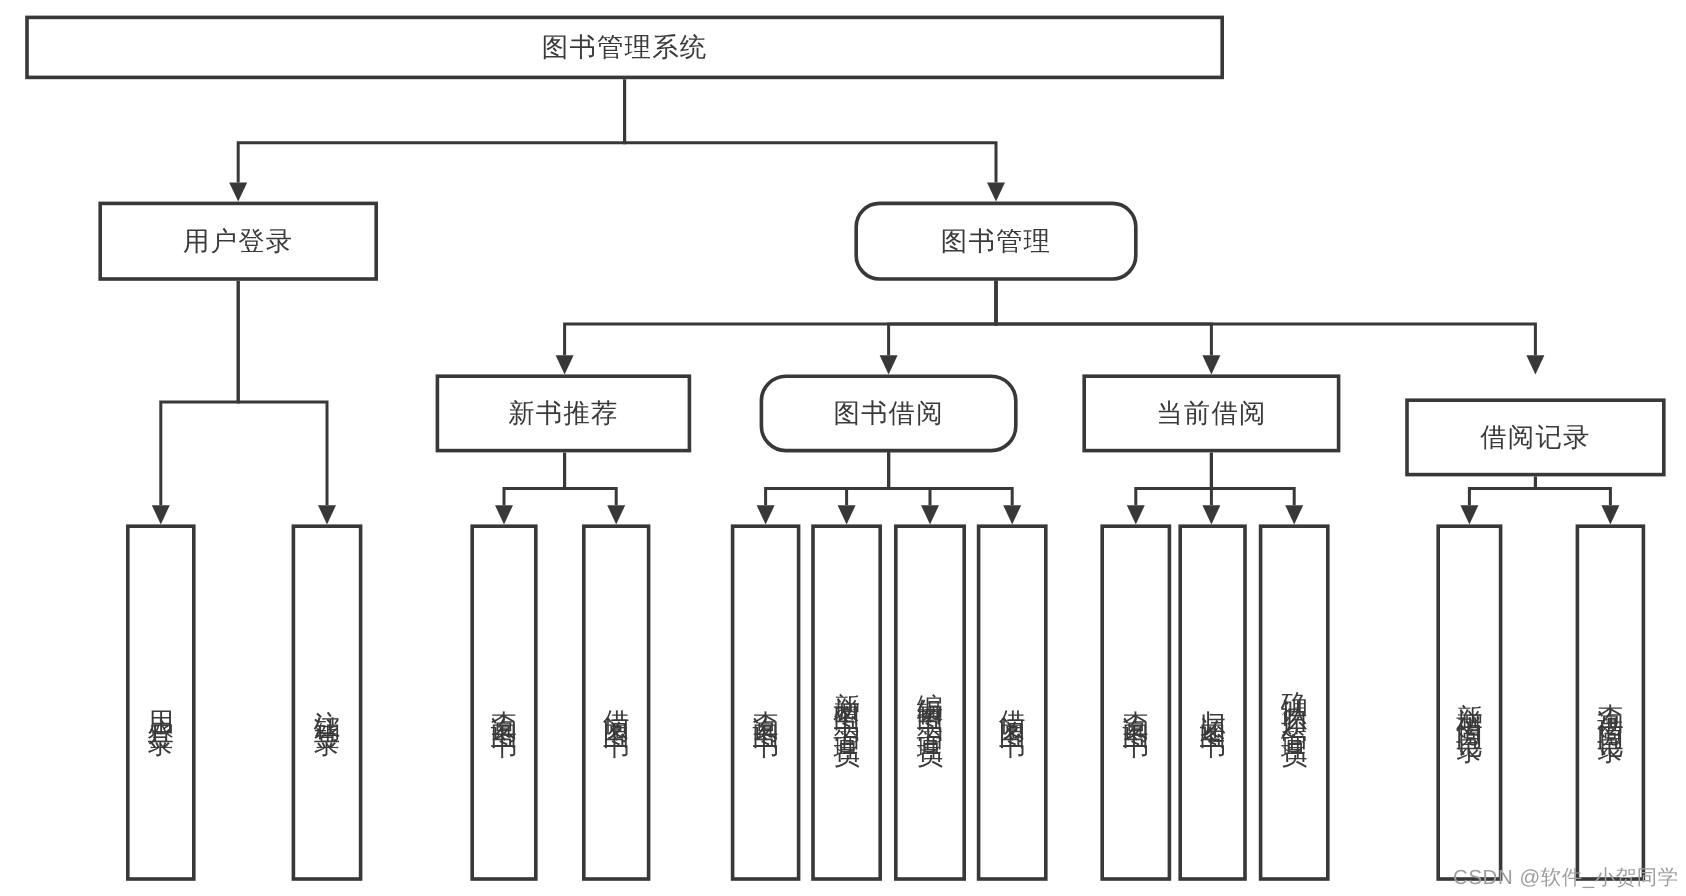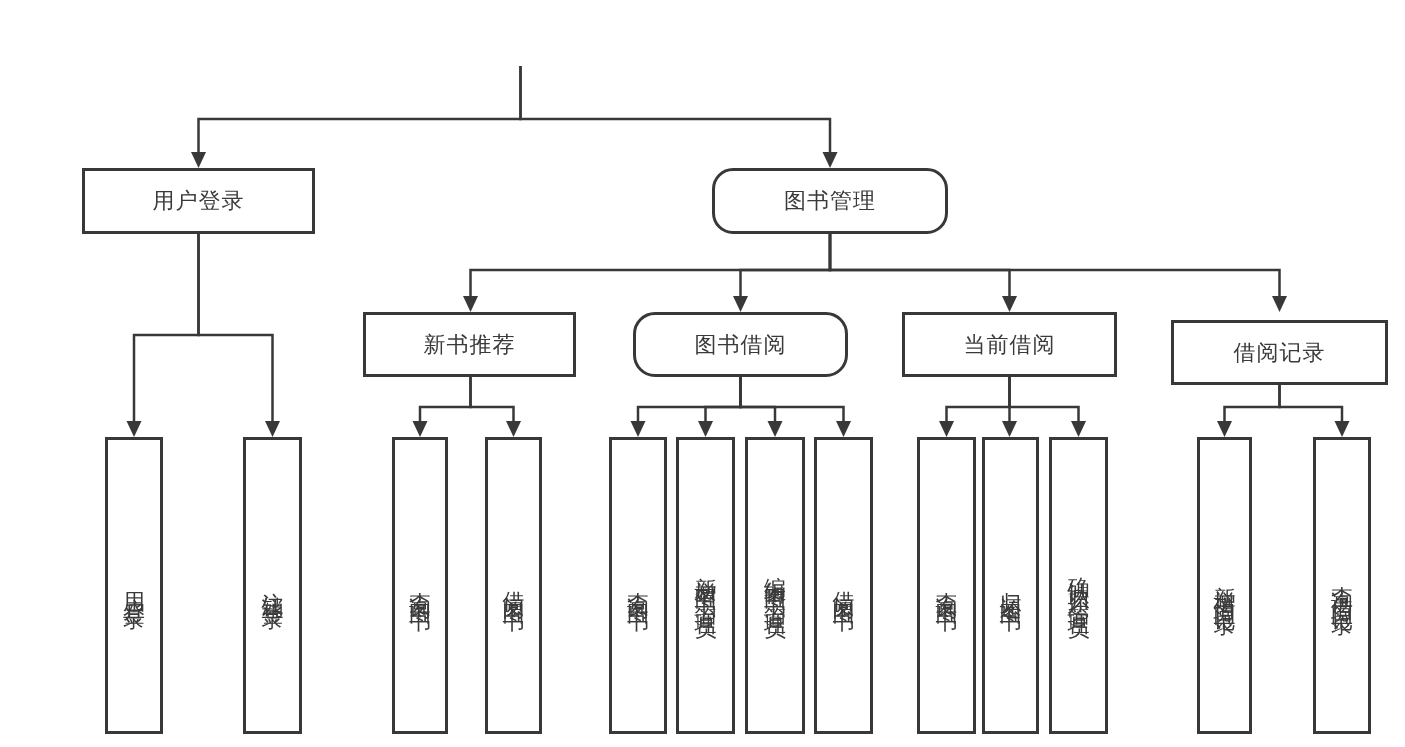--- a/index.html
+++ b/index.html
@@ -79,28 +79,29 @@
     <polygon points="939,421 954,421 946.5,437"></polygon>
     <polygon points="1002,421 1017,421 1009.5,437"></polygon>
     <polygon points="1071,421 1086,421 1078.5,437"></polygon>
 
     <path d="M1279.5 377 V407 H1224.5 V421"></path>
     <path d="M1279.5 377 V407 H1342 V421"></path>
     <polygon points="1217,421 1232,421 1224.5,437"></polygon>
     <polygon points="1334.5,421 1349.5,421 1342,437"></polygon>
   </svg>
 
+  <div class="node" style="left:21px;top:13px;width:999px;height:53px;">图书管理系统</div>
 
   <div class="node" style="left:82px;top:168px;width:233px;height:66px;">用户登录</div>
   <div class="node" style="left:712px;top:168px;width:236px;height:66px;border-radius:21px;">图书管理</div>
 
   <div class="node" style="left:363px;top:312px;width:213px;height:65px;">新书推荐</div>
   <div class="node" style="left:633px;top:312px;width:215px;height:65px;border-radius:22px;">图书借阅</div>
   <div class="node" style="left:902px;top:312px;width:215px;height:65px;">当前借阅</div>
-  <div class="node" style="left:1171px;top:320px;width:217px;height:65px;">借阅记录</div>
+  <div class="node" style="left:1171px;top:332px;width:217px;height:65px;">借阅记录</div>
 
   <div class="node leaf" style="left:105px;top:437px;width:58px;height:297px;">
     <span>用户登录</span>
     </div>
   <div class="node leaf" style="left:243px;top:437px;width:59px;height:297px;">
     <span>注销登录</span>
     </div>
 
   <div class="node leaf" style="left:392px;top:437px;width:56px;height:297px;">
     <span>查询图书</span>
@@ -132,13 +133,14 @@
     <span>确认归还（管理员）</span>
     </div>
 
   <div class="node leaf" style="left:1197px;top:437px;width:55px;height:297px;">
     <span>新增借阅记录</span>
     </div>
   <div class="node leaf" style="left:1313px;top:437px;width:58px;height:297px;">
     <span>查询借阅记录</span>
     </div>
 
+  <div class="watermark">CSDN @软件_小贺同学</div>
 </div>
 
 </body></html>

